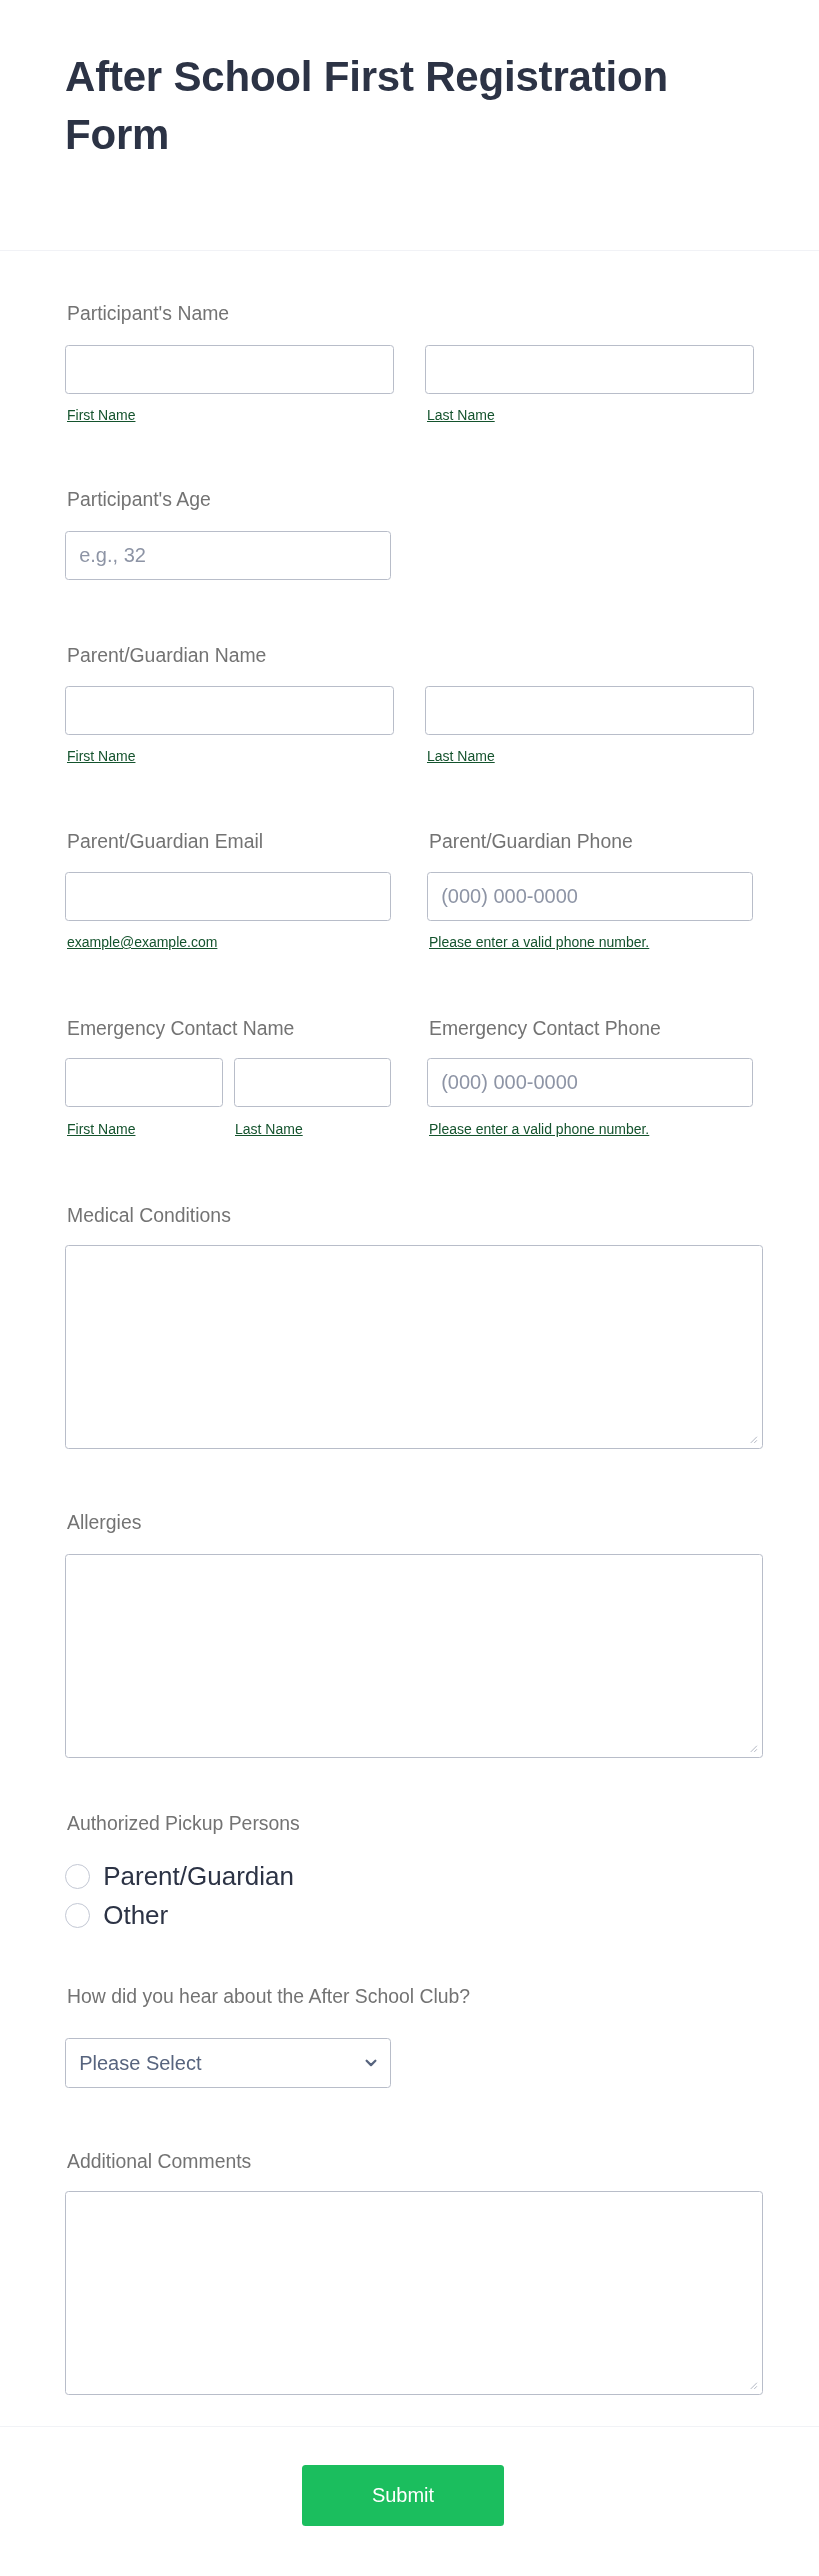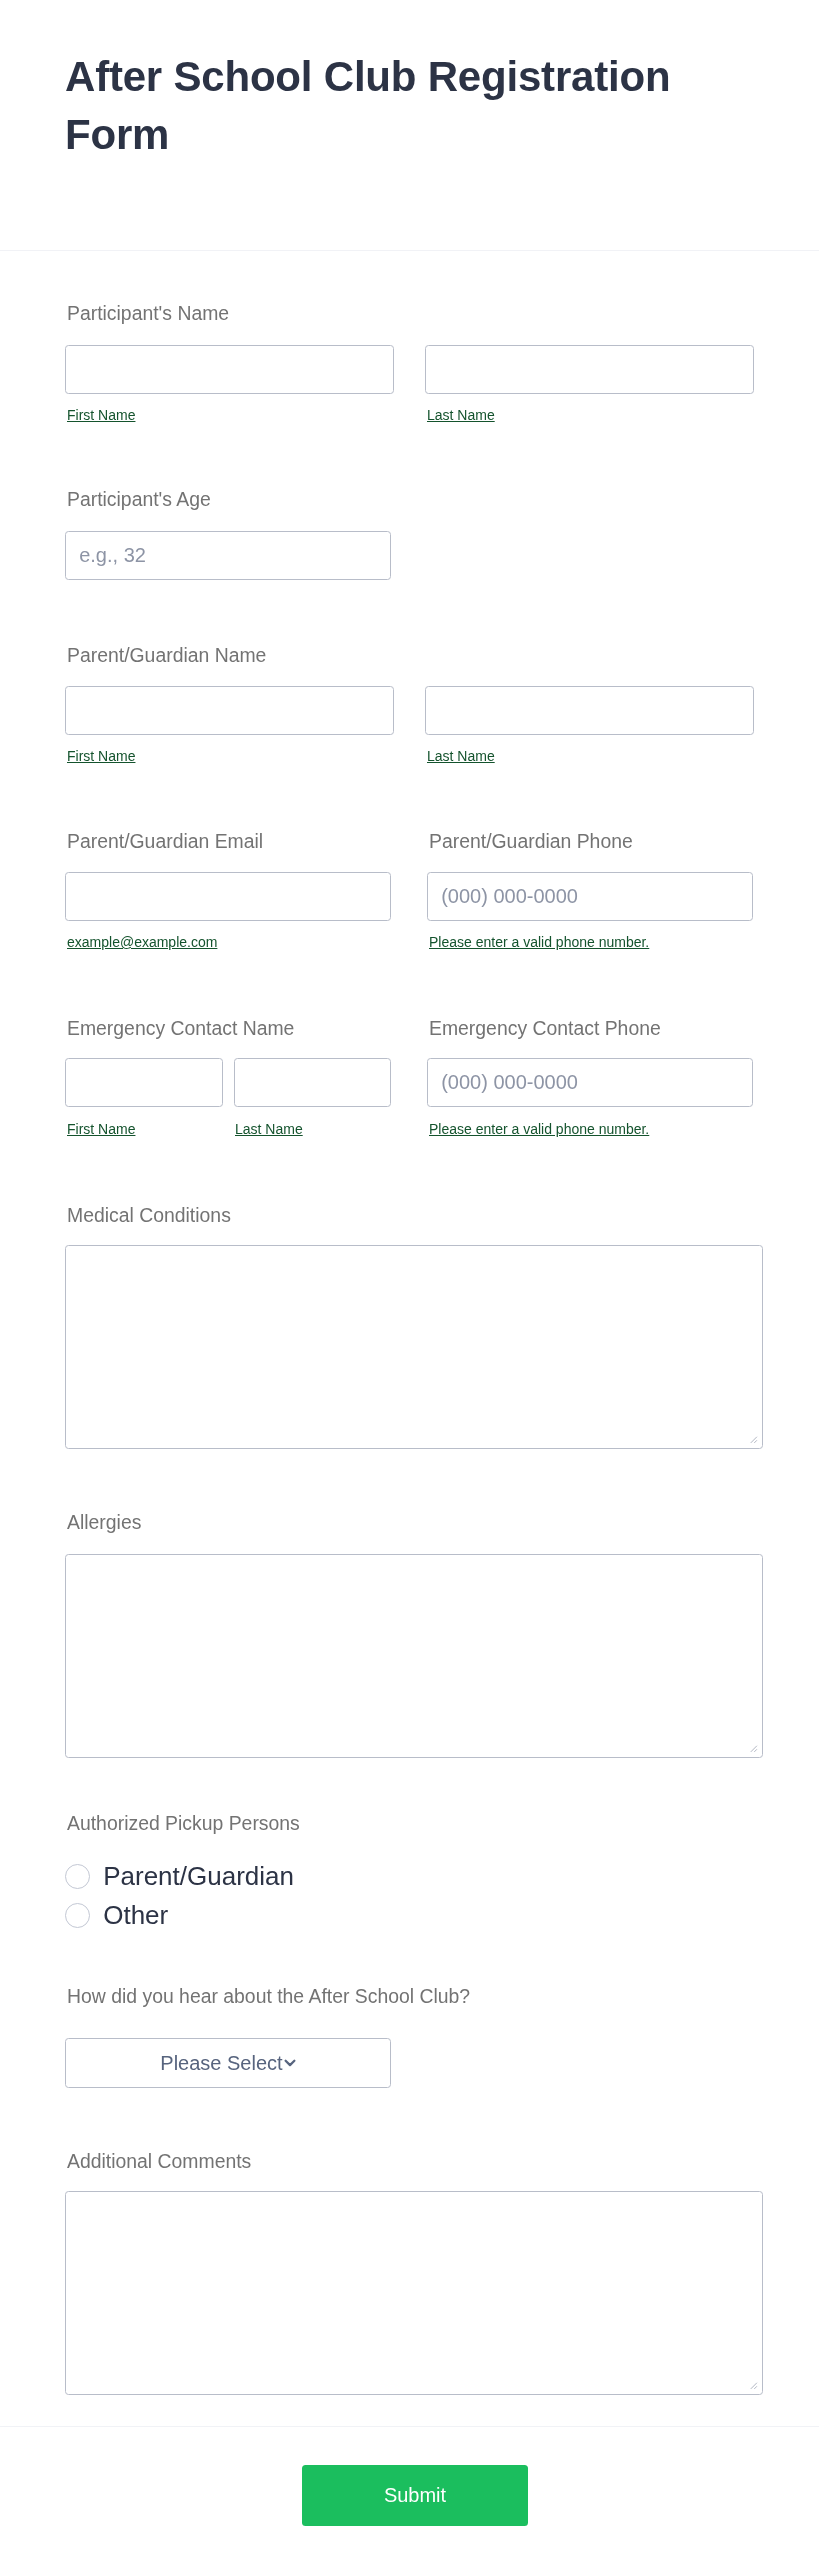--- a/index.html
+++ b/index.html
@@ -13,31 +13,31 @@
     .label { position: absolute; font-size: 19.4px; line-height: 25px; color: #737373; }
     .sublabel { position: absolute; font-size: 14px; line-height: 17.6px; color: #14532d; text-decoration: underline; }
     .input { position: absolute; height: 49px; border: 0.9px solid #b8bdc9; border-radius: 3.5px; background: #fff; font-size: 20px; color: #8d94a5; padding: 0 13.2px; display: flex; align-items: center; font-family: "Liberation Sans", sans-serif; }
     .textarea { position: absolute; left: 65px; width: 698px; height: 204px; border: 0.9px solid #b8bdc9; border-radius: 3.5px; background: #fff; }
     .resize { position: absolute; right: 4.4px; bottom: 4.4px; width: 8.8px; height: 8.8px; }
 
     .radio-row { position: absolute; left: 65px; height: 26.4px; display: flex; align-items: center; }
     .radio { width: 25px; height: 25px; border: 1.3px solid #c3c8d4; border-radius: 50%; background: #fff; }
     .radio-label { margin-left: 13.2px; font-size: 26px; color: #2c3345; }
 
-    .select { position: absolute; left: 65px; top: 2038px; width: 326px; height: 50px; border: 0.9px solid #b8bdc9; border-radius: 3.5px; display: flex; align-items: center; justify-content: center; padding: 0 12.3px 0 13.2px; font-size: 20px; color: #57647e; background: #fff; }
+    .select { position: absolute; left: 65px; top: 2038px; width: 326px; height: 50px; border: 0.9px solid #b8bdc9; border-radius: 3.5px; display: flex; align-items: center; justify-content: space-between; padding: 0 12.3px 0 13.2px; font-size: 20px; color: #57647e; background: #fff; }
     .chev { width: 14px; height: 8.8px; }
 
     .footer-divider { position: absolute; left: 0; top: 2426px; width: 820px; height: 0.9px; background: #f1f2f6; }
-    .submit { position: absolute; left: 302px; top: 2465px; width: 226px; height: 61px; background: #1bbe5e; border: none; border-radius: 3.5px; color: #fff; font-size: 20px; display: flex; align-items: center; justify-content: center; font-family: "Liberation Sans", sans-serif; }
+    .submit { position: absolute; left: 302px; top: 2465px; width: 202px; height: 61px; background: #1bbe5e; border: none; border-radius: 3.5px; color: #fff; font-size: 20px; display: flex; align-items: center; justify-content: center; font-family: "Liberation Sans", sans-serif; }
   </style>
 </head>
 <body>
 
 <div class="header">
-  <h1 class="title">After School Club Registration Form</h1>
+  <h1 class="title">After School First Registration Form</h1>
 </div>
 
 <div class="label" style="left:67px; top:301px;">Participant's Name</div>
 <div class="input" style="left:65px; top:345px; width:329px;"></div>
 <div class="input" style="left:425px; top:345px; width:329px;"></div>
 <div class="sublabel" style="left:67px; top:407px;">First Name</div>
 <div class="sublabel" style="left:427px; top:407px;">Last Name</div>
 
 <div class="label" style="left:67px; top:487px;">Participant's Age</div>
 <div class="input" style="left:65px; top:531px; width:326px;">

